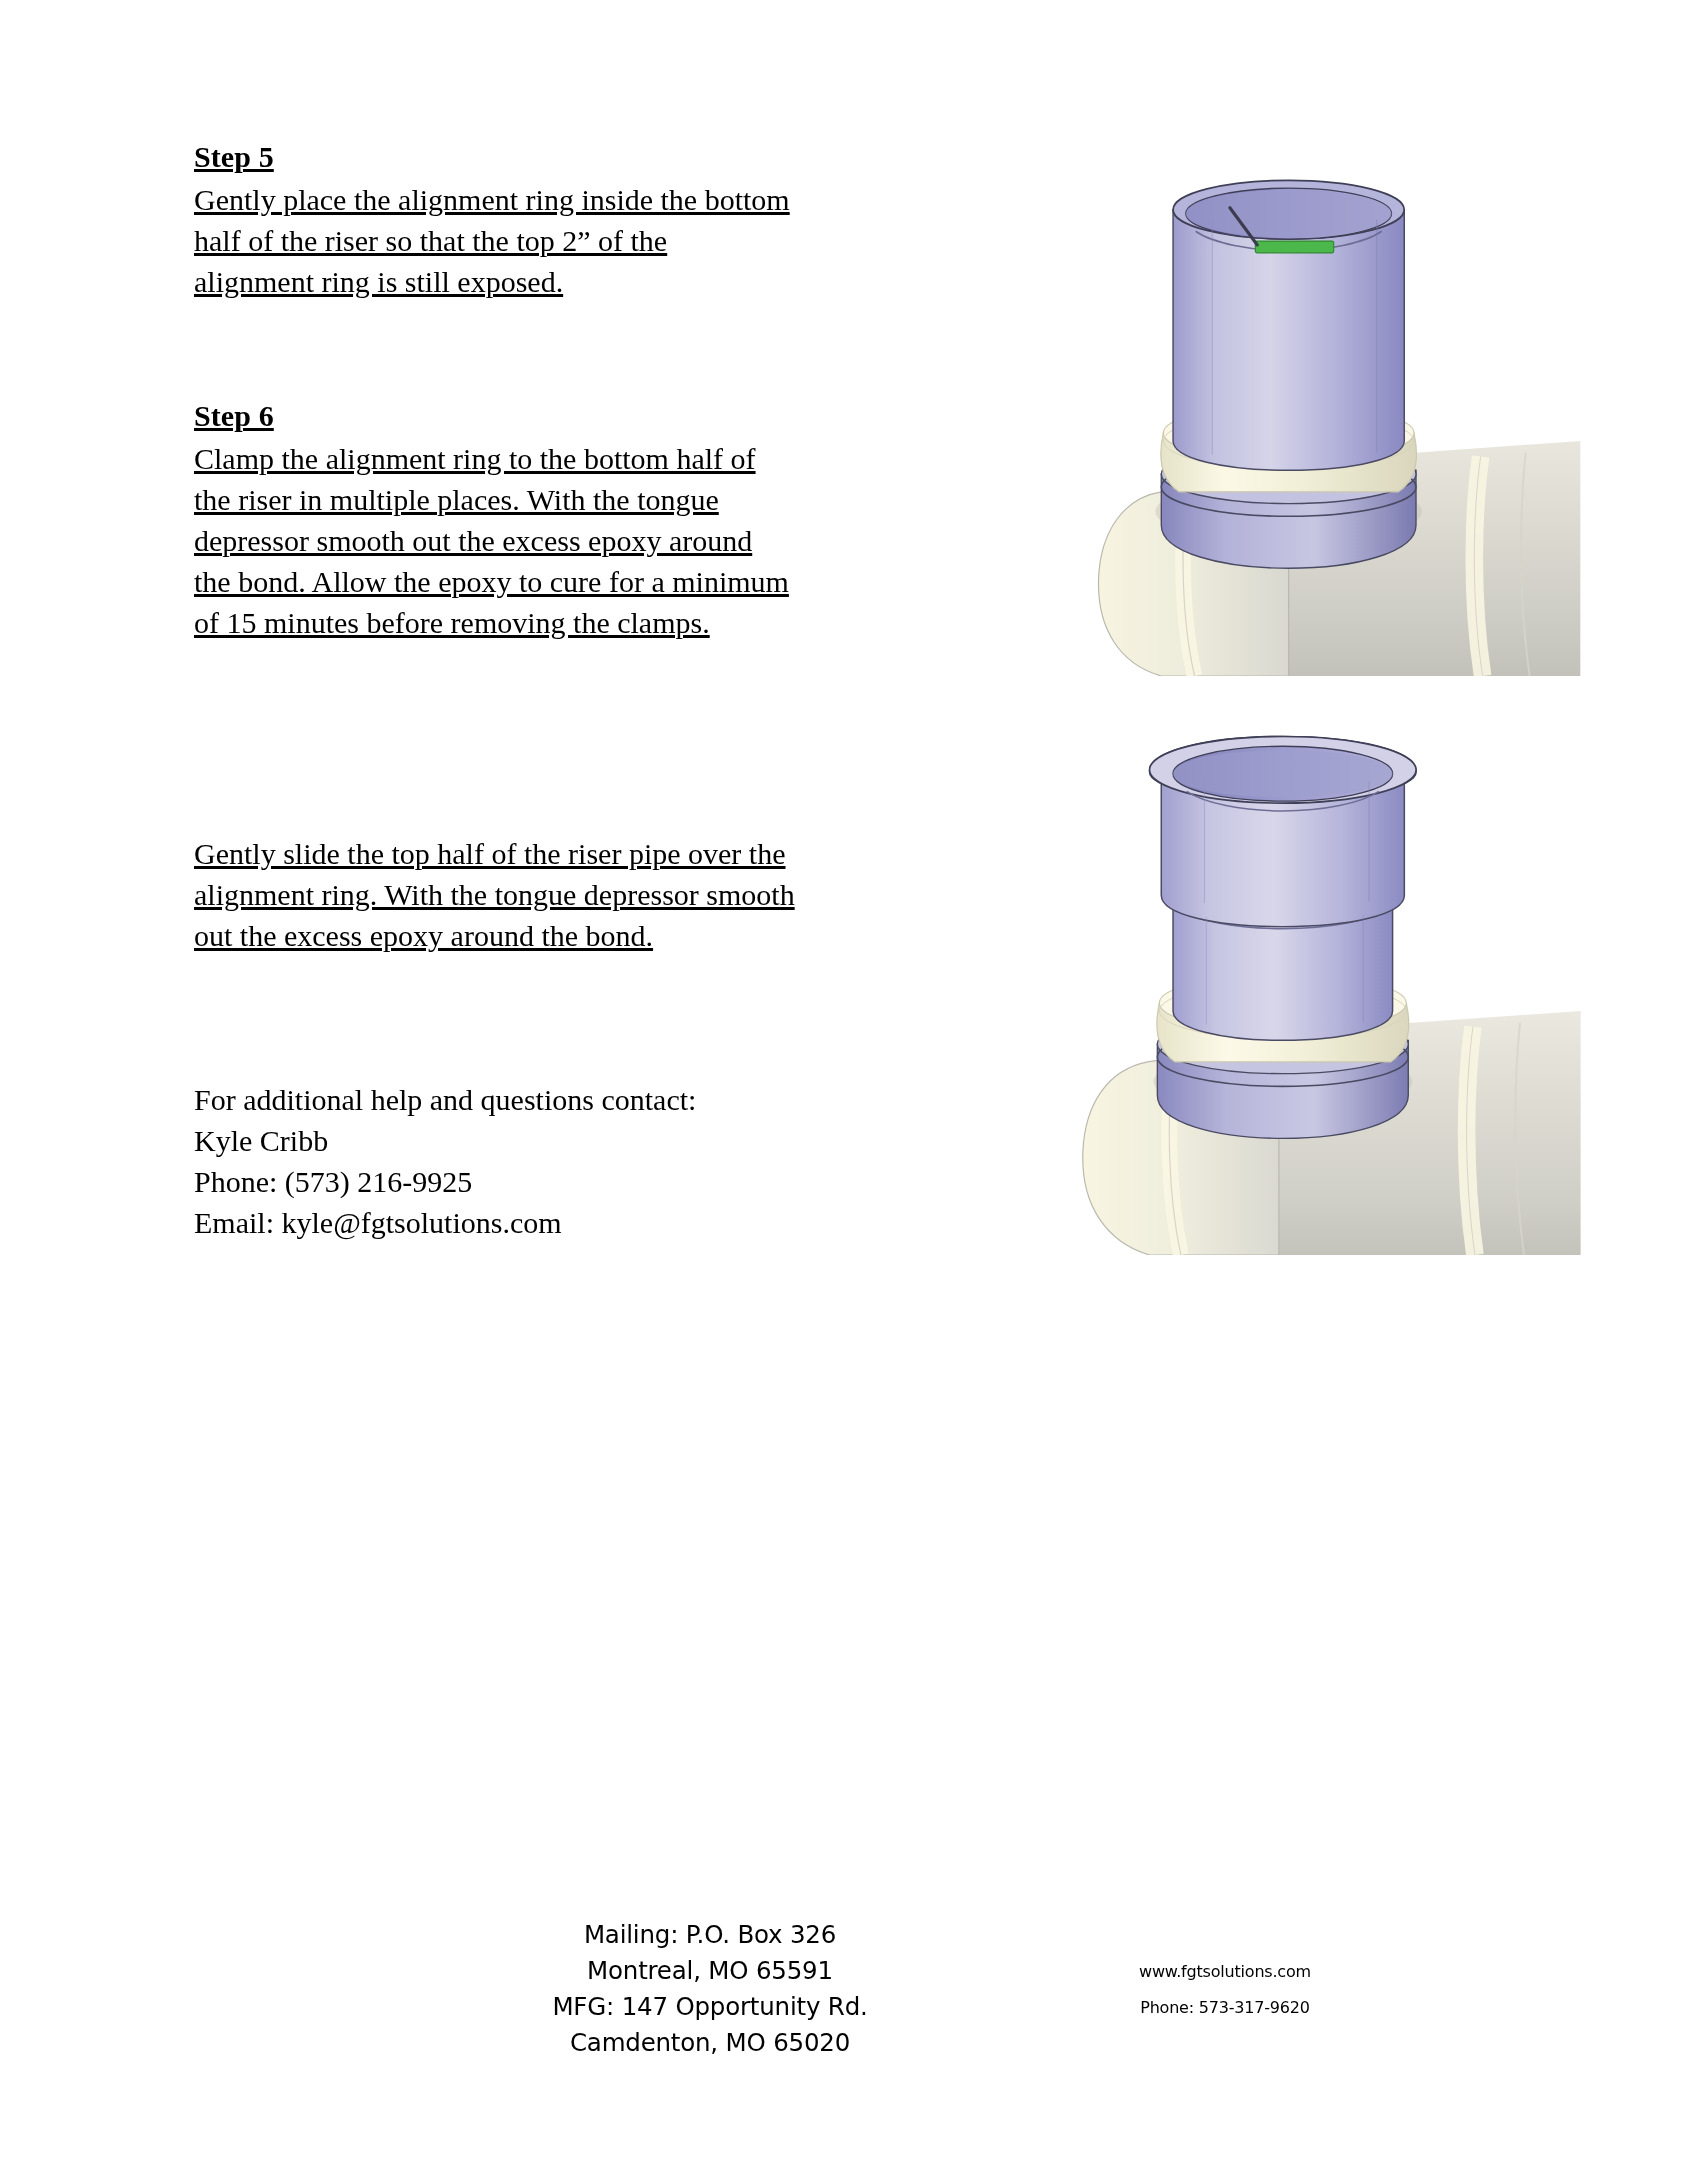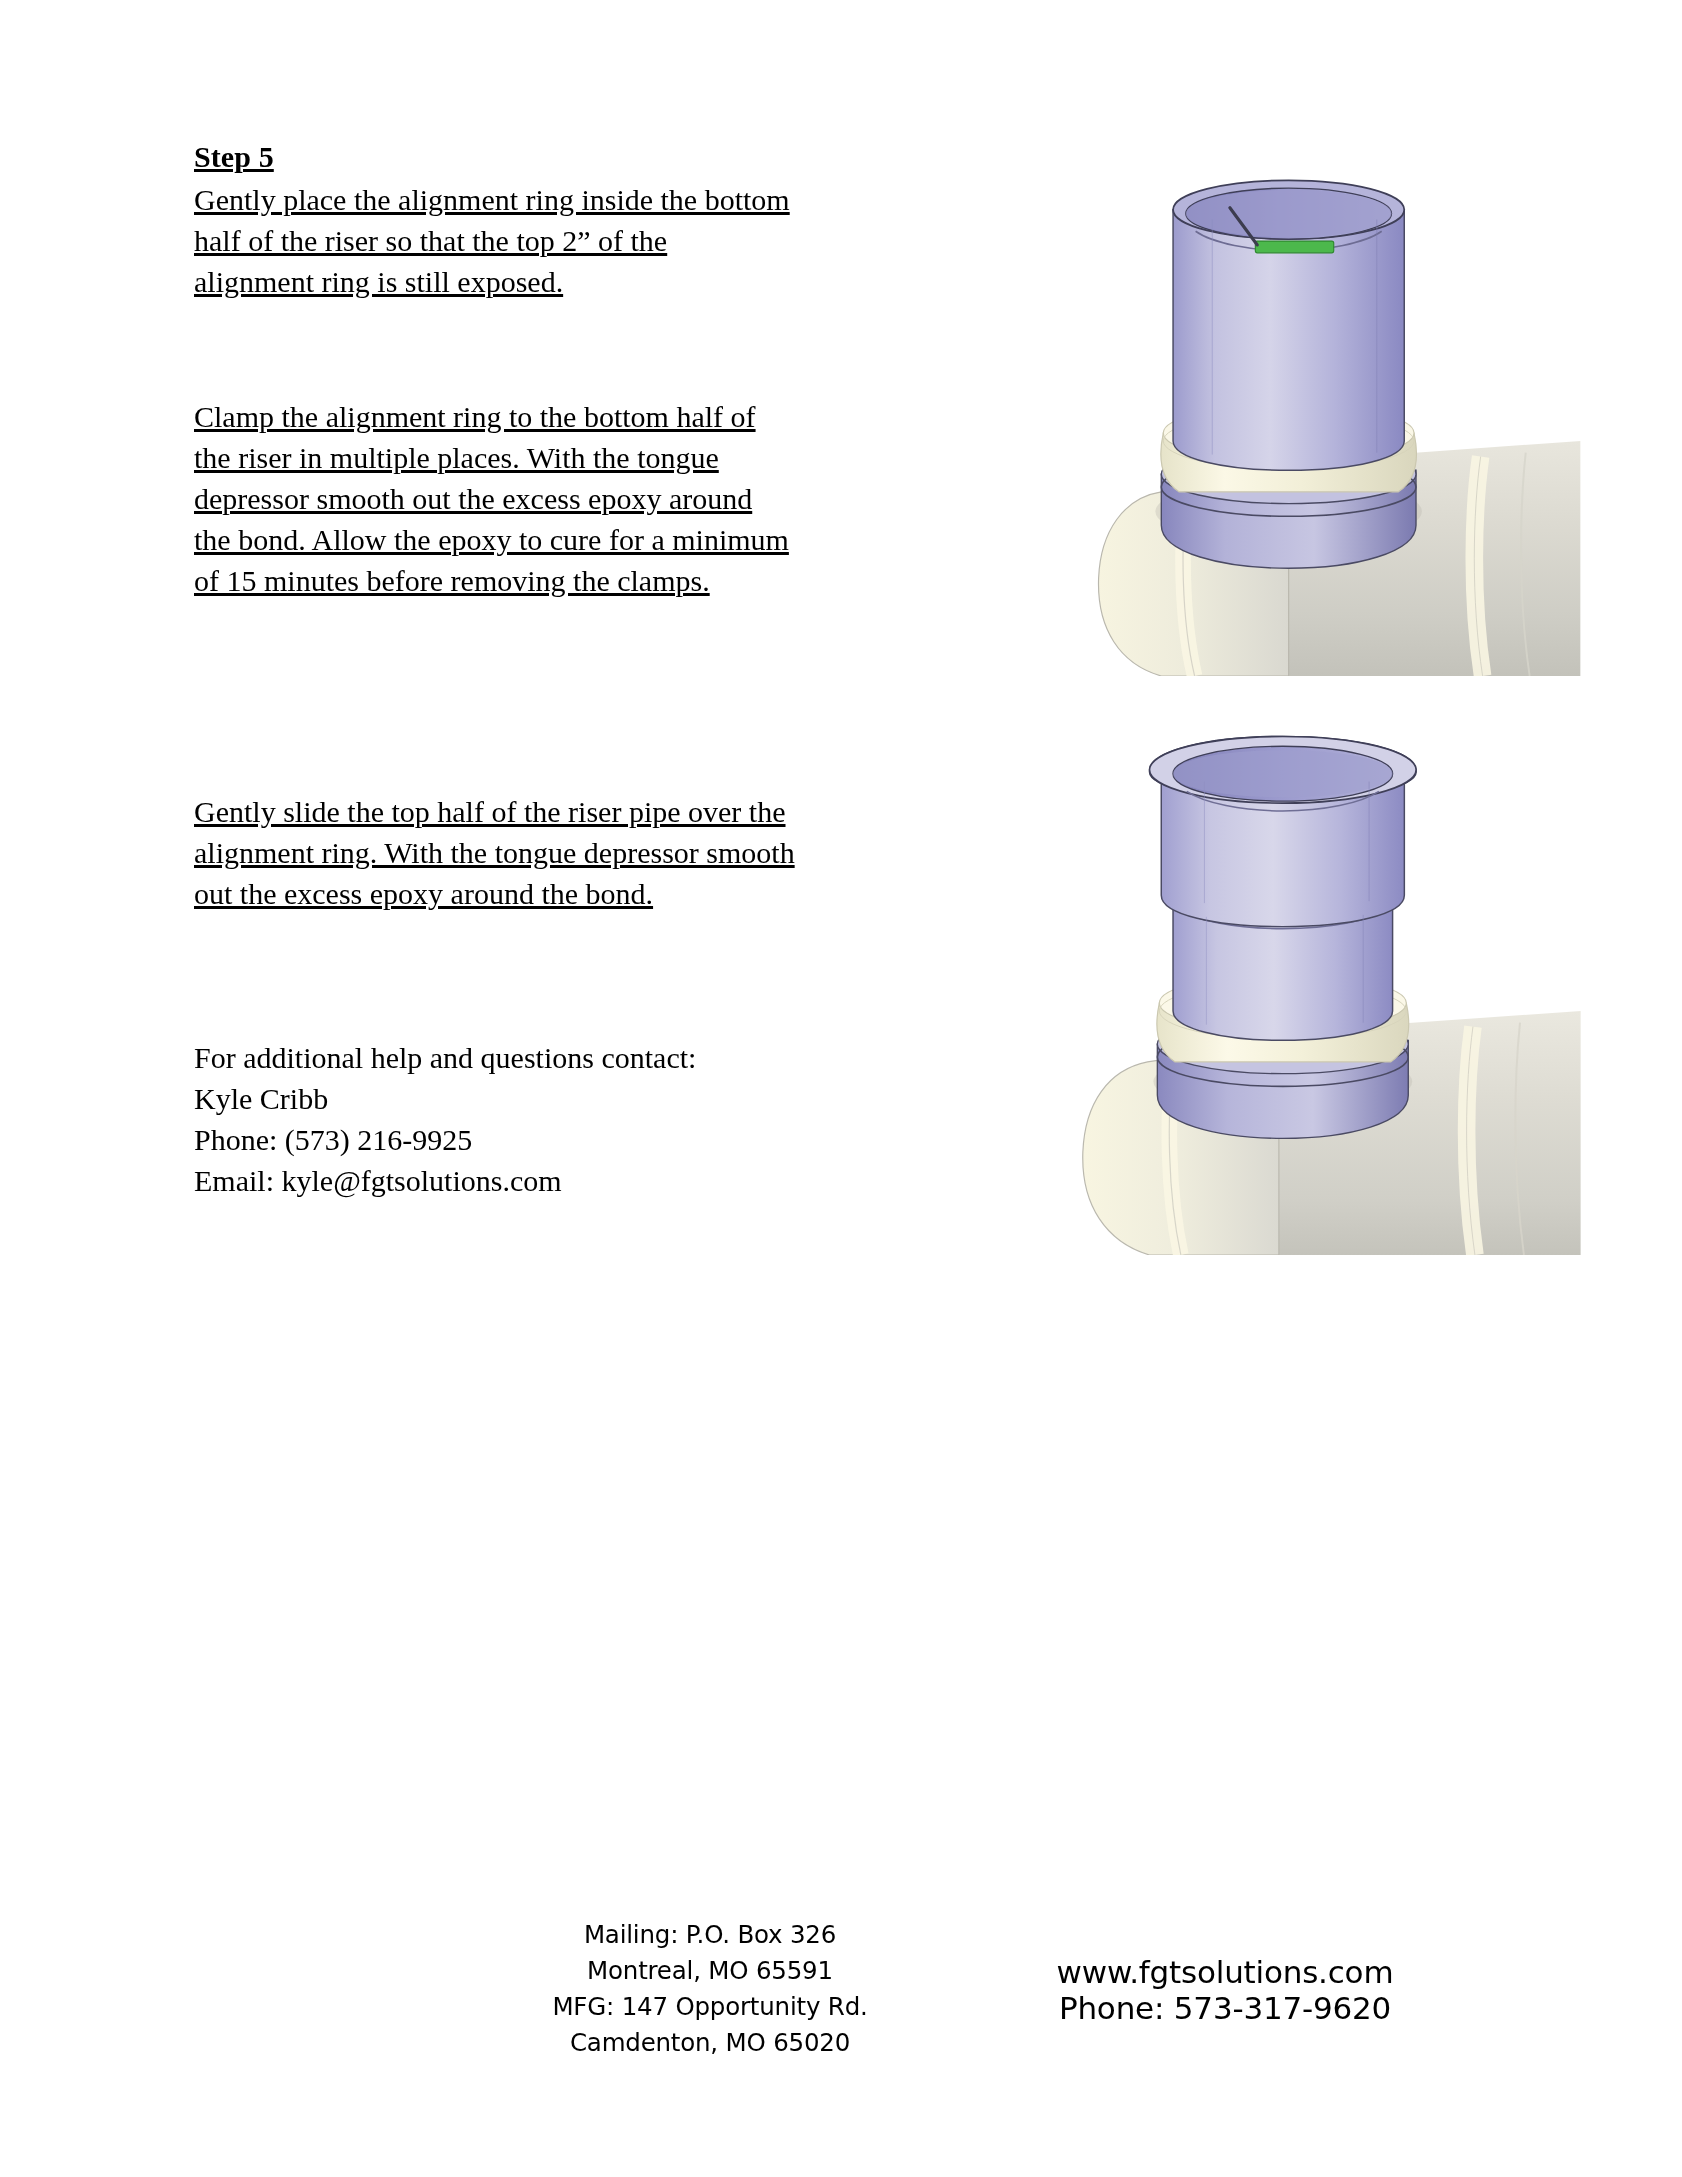--- a/index.html
+++ b/index.html
@@ -80,21 +80,21 @@
     line-height: 36px;
     white-space: pre-line;
     letter-spacing: -0.2px;
   }
   .footer-right {
     position: absolute;
     left: 1029px;
     top: 57px;
     width: 392px;
     text-align: center;
-    font-size: 31px;
+    font-size: 16px;
     line-height: 36px;
     white-space: pre-line;
     letter-spacing: -0.2px;
   }
 </style>
 </head>
 <body>
 
 <div class="page">
 
@@ -103,20 +103,21 @@
     <div class="step-block">
       <h2 class="step-heading">Step 5</h2>
       <p class="step-body">Gently place the alignment ring inside the bottom
 half of the riser so that the top 2” of the
 alignment ring is still exposed.</p>
     </div>
 
     <div class="gap-1"></div>
 
     <div class="step-block">
+      <h2 class="step-heading">Step 6</h2>
       <p class="step-body">Clamp the alignment ring to the bottom half of
 the riser in multiple places. With the tongue
 depressor smooth out the excess epoxy around
 the bond. Allow the epoxy to cure for a minimum
 of 15 minutes before removing the clamps.</p>
     </div>
 
     <div class="gap-2"></div>
 
 

